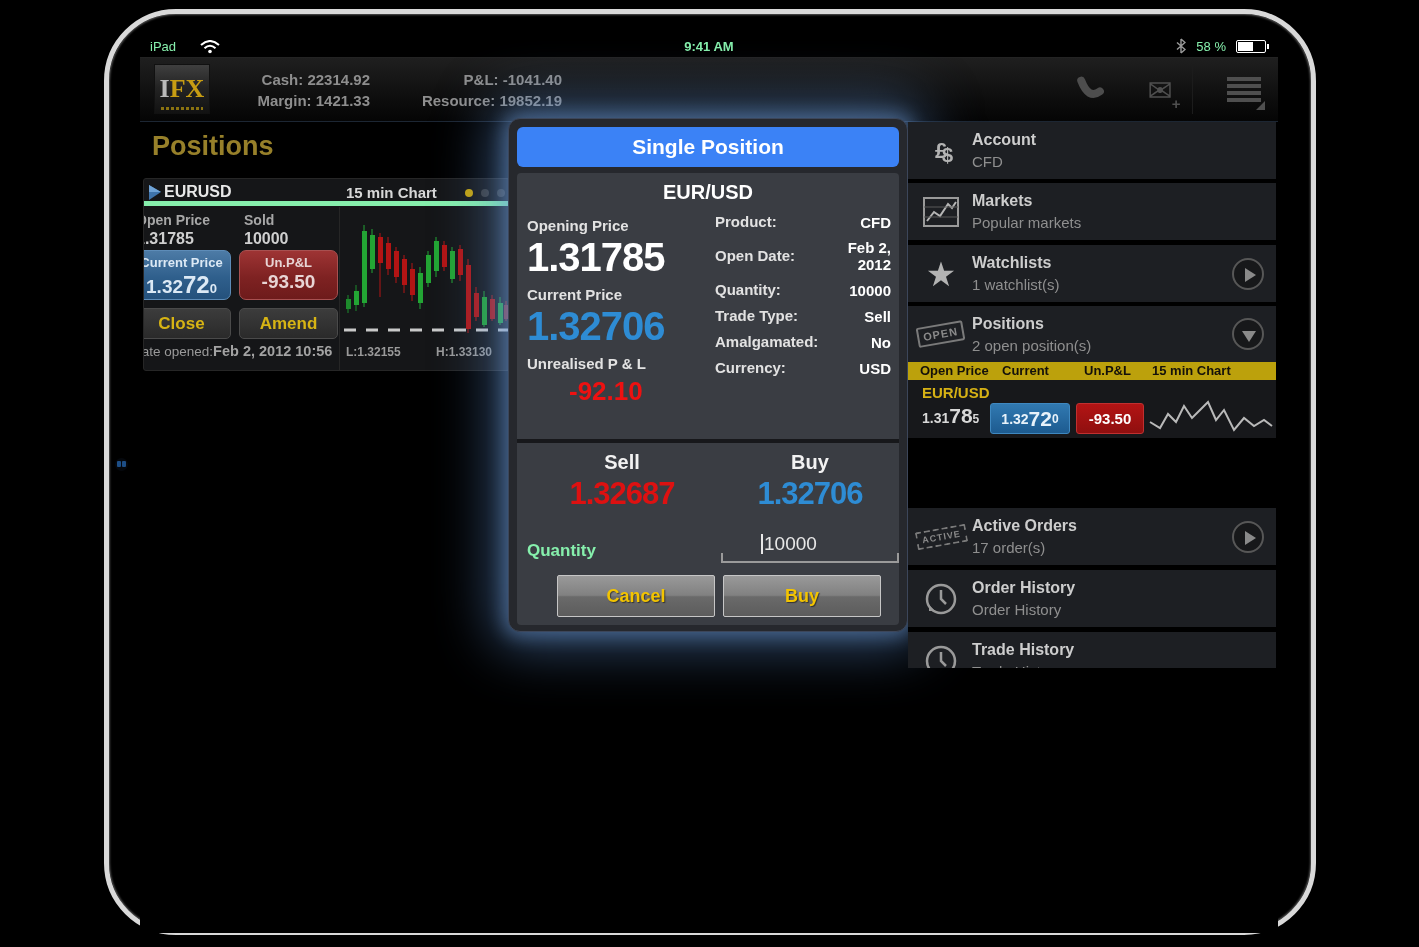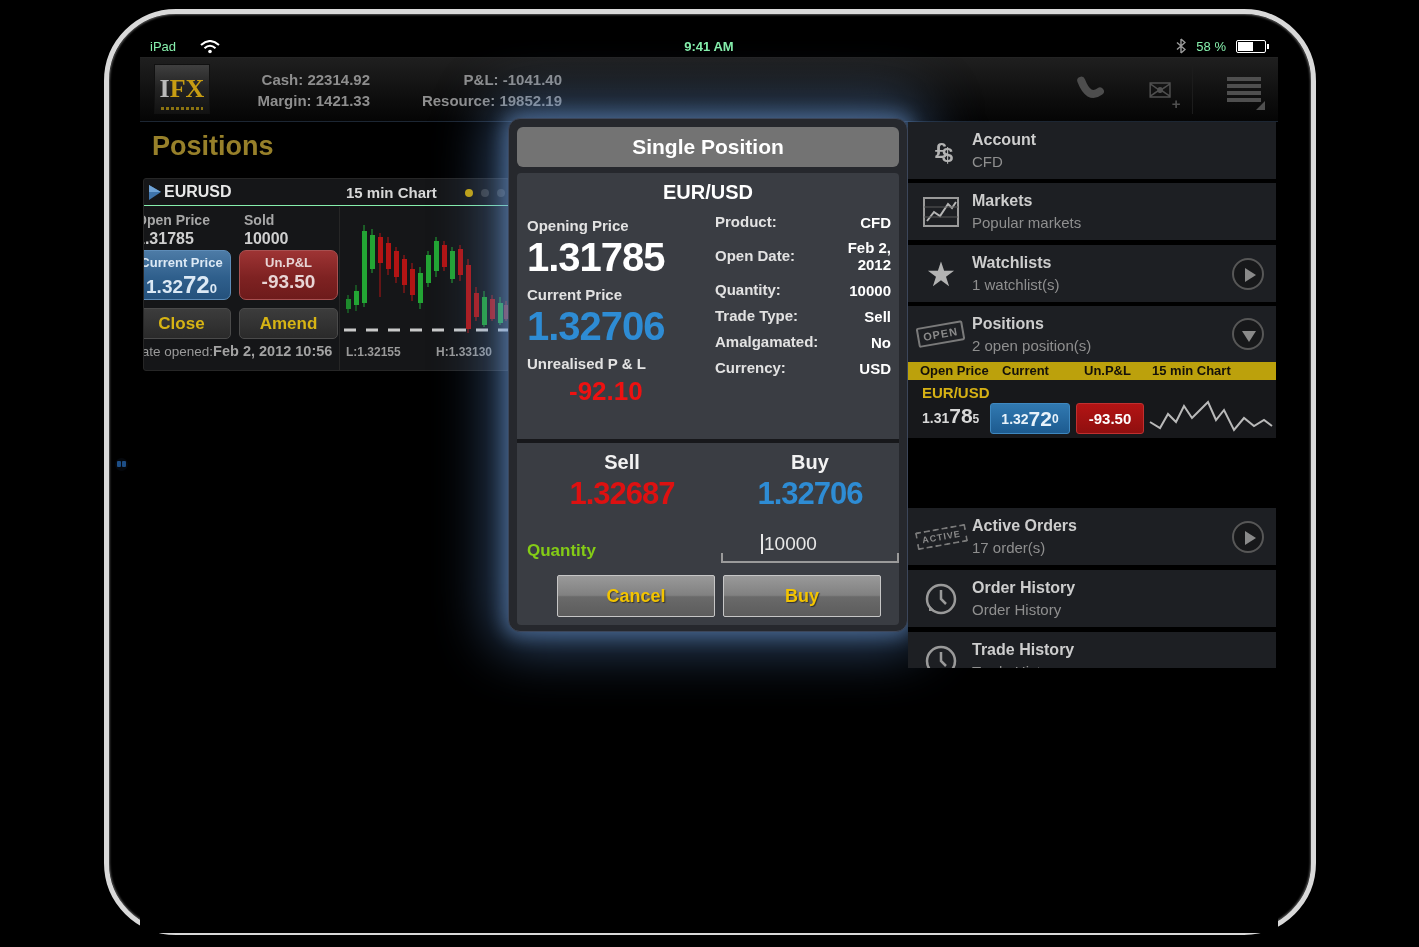--- a/index.html
+++ b/index.html
@@ -51,21 +51,21 @@
   .menu-icon .bar { position:absolute; left:0; width:100%; height:4px; background:#4f4f4f; }
   .menu-icon .corner { position:absolute; right:-4px; bottom:-7px; width:0; height:0;
                        border-left:9px solid transparent; border-bottom:9px solid #4f4f4f; }
 
   
   .page-title { position:absolute; left:12px; top:96px; font-size:27px; font-weight:bold; color:#97802a; }
 
   
   .poscard { position:absolute; left:3px; top:143px; width:367px; height:193px;
              background:#151618; border:1px solid #262626; border-radius:3px; overflow:hidden; }
-  .pc-head { position:absolute; left:0; top:0; width:100%; height:27px; border-bottom:1px solid #86efac; }
+  .pc-head { position:absolute; left:0; top:0; width:100%; height:27px; border-bottom:5px solid #86efac; }
   .pc-sym { position:absolute; left:20px; top:4px; color:#e8e8e8; font-weight:bold; font-size:16px; }
   .pc-flag { position:absolute; left:4px; top:5px; }
   .pc-charttitle { position:absolute; left:202px; top:5px; color:#d8d8d8; font-weight:bold; font-size:15px; }
   .pc-dots { position:absolute; right:4px; top:10px; display:flex; gap:8px; }
   .pc-dots .dot { width:8px; height:8px; border-radius:50%; }
   .dot-on { background:#c7a40a; } .dot-off { background:#3c3c3c; }
   .pc-vline { position:absolute; left:195px; top:28px; bottom:0; width:1px; background:#262626; }
   .pc-label { position:absolute; color:#a7a7a7; font-size:14px; font-weight:bold; }
   .pc-value { position:absolute; color:#cfcfcf; font-size:16px; font-weight:bold; }
   .pc-btn { position:absolute; width:99px; height:50px; border-radius:7px; text-align:center; }
@@ -82,40 +82,40 @@
   .pc-date { position:absolute; left:-12px; top:164px; width:220px; color:#9a9a9a; font-size:13.5px; white-space:nowrap; }
   .pc-date b { color:#a3a3a3; font-size:14.5px; }
   .pc-chart { position:absolute; left:200px; top:30px; }
   .pc-lh { position:absolute; color:#9a9a9a; font-size:12px; font-weight:bold; top:166px; }
 
   
   .modal { position:absolute; left:368px; top:83px; width:400px; height:514px;
            background:#26282d; border-radius:12px; padding:8px;
            box-shadow:0 0 55px 16px rgba(95,145,212,0.50), 0 0 18px 5px rgba(135,180,240,0.40);
            border:1px solid #3c465a; }
-  .modal-title { height:40px; background:#737373; border-radius:6px; color:#fff; font-weight:bold;
+  .modal-title { height:40px; background:#3b82f6; border-radius:6px; color:#fff; font-weight:bold;
                  font-size:21px; text-align:center; line-height:40px; }
   .modal-body { position:relative; margin-top:6px; height:452px; background:#3a3d43; border-radius:4px; }
   .m-sym { position:absolute; left:0; right:0; top:8px; text-align:center; color:#fff; font-weight:bold; font-size:20px; }
   .m-left { position:absolute; left:10px; top:38px; width:182px; }
   .m-lbl { color:#e2e2e2; font-weight:bold; font-size:15px; margin-top:6px; }
   .m-big { font-size:40px; font-weight:bold; color:#fff; line-height:46px; letter-spacing:-1px; }
   .m-big.blue { color:#2e8cd4; }
   .m-upl { font-size:26px; font-weight:bold; color:#ee1111; margin:4px 0 0 42px; }
   .m-right { position:absolute; left:198px; top:40px; width:176px; }
   .m-row { display:flex; justify-content:space-between; align-items:center; margin-bottom:8px; }
   .m-row .k { color:#e2e2e2; font-weight:bold; font-size:15px; width:96px; line-height:18px; }
   .m-row .v { color:#fff; font-weight:bold; font-size:15px; text-align:right; }
   .m-div { position:absolute; left:0; right:0; top:266px; height:4px; background:#17181b; }
   .m-sell, .m-buy { position:absolute; top:278px; width:170px; text-align:center; }
   .m-sell { left:20px; } .m-buy { left:208px; }
   .m-sb-label { color:#f2f2f2; font-size:20px; font-weight:bold; }
   .m-sb-price { font-size:31px; font-weight:bold; margin-top:2px; letter-spacing:-1px; }
   .m-sb-price.red { color:#dd1111; } .m-sb-price.blue { color:#2e8cd4; }
-  .m-qty-label { position:absolute; left:10px; top:368px; color:#84cc16; font-weight:bold; font-size:17px; }
+  .m-qty-label { position:absolute; left:10px; top:368px; color:#86efac; font-weight:bold; font-size:17px; }
   .m-input { position:absolute; left:204px; top:352px; width:178px; height:38px;
              border-bottom:2px solid #9a9a9a; color:#e8e8e8; font-size:19px; padding:8px 0 0 40px; }
   .m-input::before { content:""; position:absolute; left:0; bottom:-2px; width:2px; height:10px; background:#9a9a9a; }
   .m-input::after  { content:""; position:absolute; right:0; bottom:-2px; width:2px; height:10px; background:#9a9a9a; }
   .caret { display:inline-block; width:2px; height:20px; background:#e8e8e8; vertical-align:-4px; margin-right:1px; }
   .m-btn { position:absolute; top:402px; width:158px; height:42px; border-radius:2px;
            background:linear-gradient(180deg,#999 0%,#818181 48%,#6a6a6a 52%,#5c5c5c 100%);
            border:1px solid #c6c6c6; color:#f3c400; font-weight:bold; font-size:18px;
            text-align:center; line-height:40px; text-shadow:1px 1px 1px rgba(0,0,0,.5); }
   .m-btn.cancel { left:40px; } .m-btn.buy { left:206px; }

